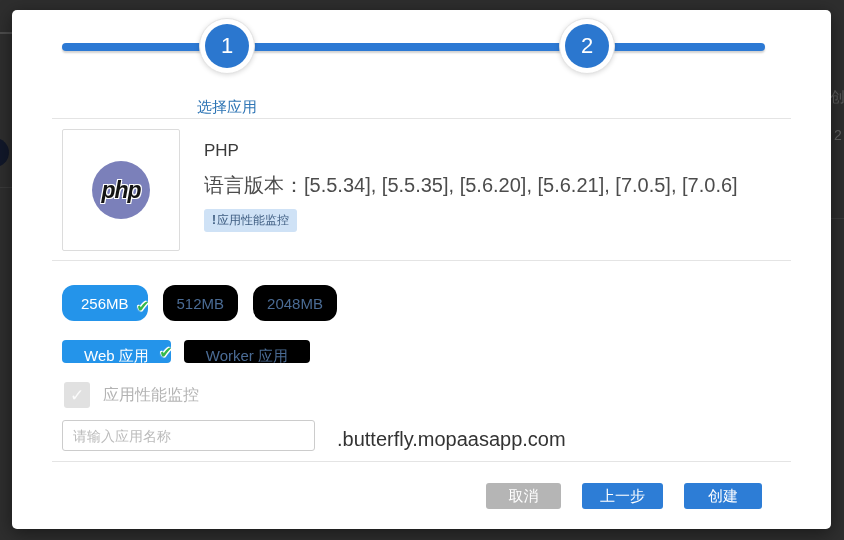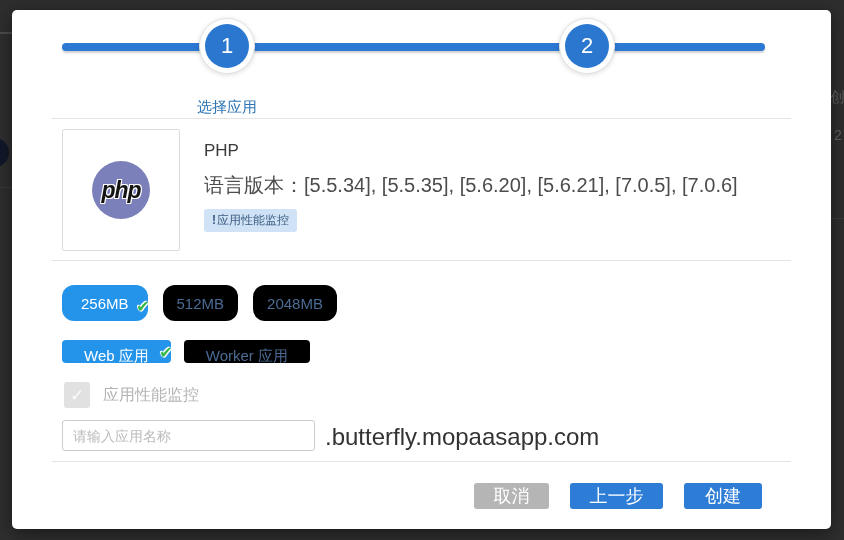--- a/index.html
+++ b/index.html
@@ -67,30 +67,30 @@
   .checkbox { width:26px; height:26px; background:#e1e1e1; border-radius:3px; color:#fbfbfb;
               font-size:17px; display:flex; align-items:center; justify-content:center; }
   .startup-label { margin-left:13px; font-size:16px; color:#b3b3b3; }
 
   
   .name-row { position:absolute; left:50px; top:410px; display:flex; align-items:flex-end; }
   .name-input { width:253px; height:31px; border:1px solid #ccc; border-radius:3px;
                 padding:0 10px; font-size:14px; color:#555; outline:none;
                 font-family:"Liberation Sans","DejaVu Sans",sans-serif; }
   .name-input::placeholder { color:#bbb; }
-  .domain-suffix { margin-left:10px; font-size:24px; color:#333; }
+  .domain-suffix { margin-left:22px; font-size:20px; color:#333; }
 
   
   .footer { position:absolute; top:473px; left:0; width:750px; display:flex;
             justify-content:flex-end; gap:21px; }
-  .btn { height:26px; line-height:26px; text-align:center; color:#fff; font-size:18px;
+  .btn { height:26px; line-height:26px; text-align:center; color:#fff; font-size:15px;
          border:none; border-radius:3px; cursor:pointer;
          font-family:"Liberation Sans","DejaVu Sans",sans-serif; }
   .btn-cancel { width:75px; background:#b5b5b5; }
-  .btn-prev   { width:93px; background:#2d7dd6; }
+  .btn-prev   { width:81px; background:#2d7dd6; }
   .btn-create { width:78px; background:#2d7dd6; }
 </style>
 </head>
 <body>
 
 <div class="bg-line-tl"></div>
 <div class="bg-circle"></div>
 <div class="bg-line-l2"></div>
 <div class="bg-frag bg-char-right1">创</div>
 <div class="bg-frag bg-char-right2">2</div>

